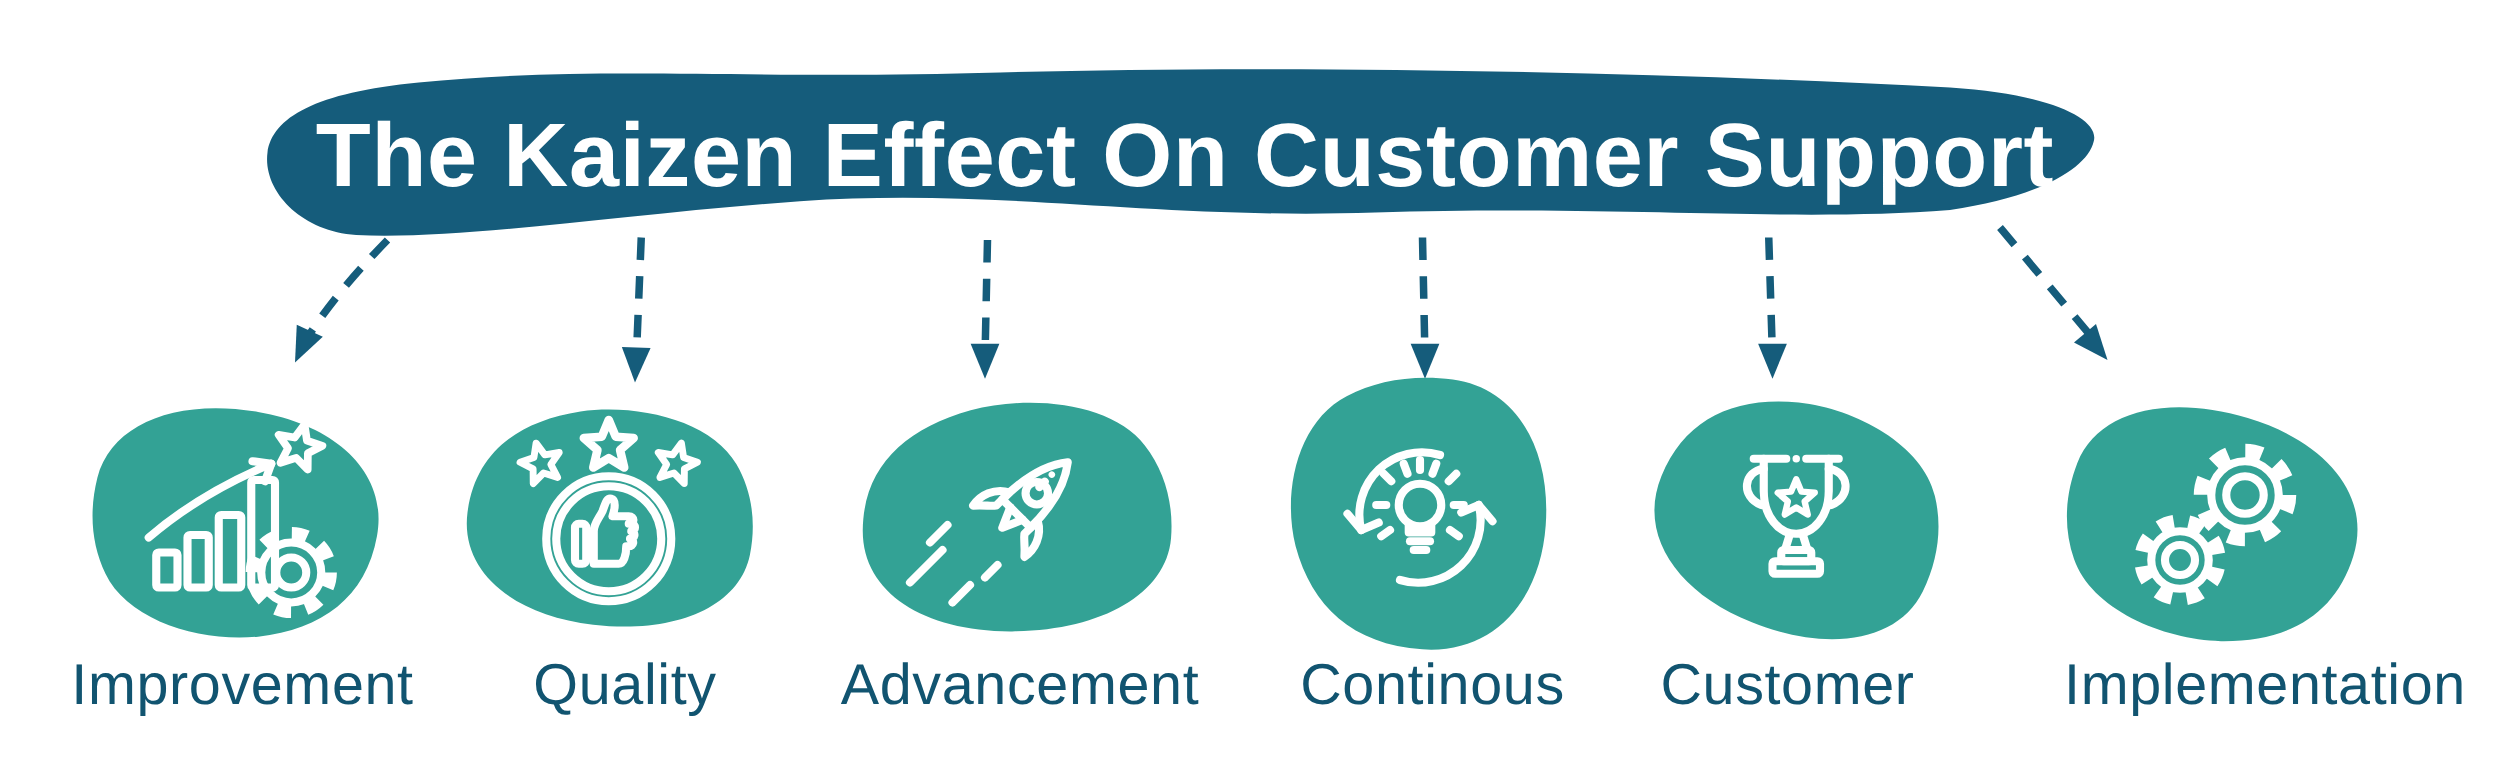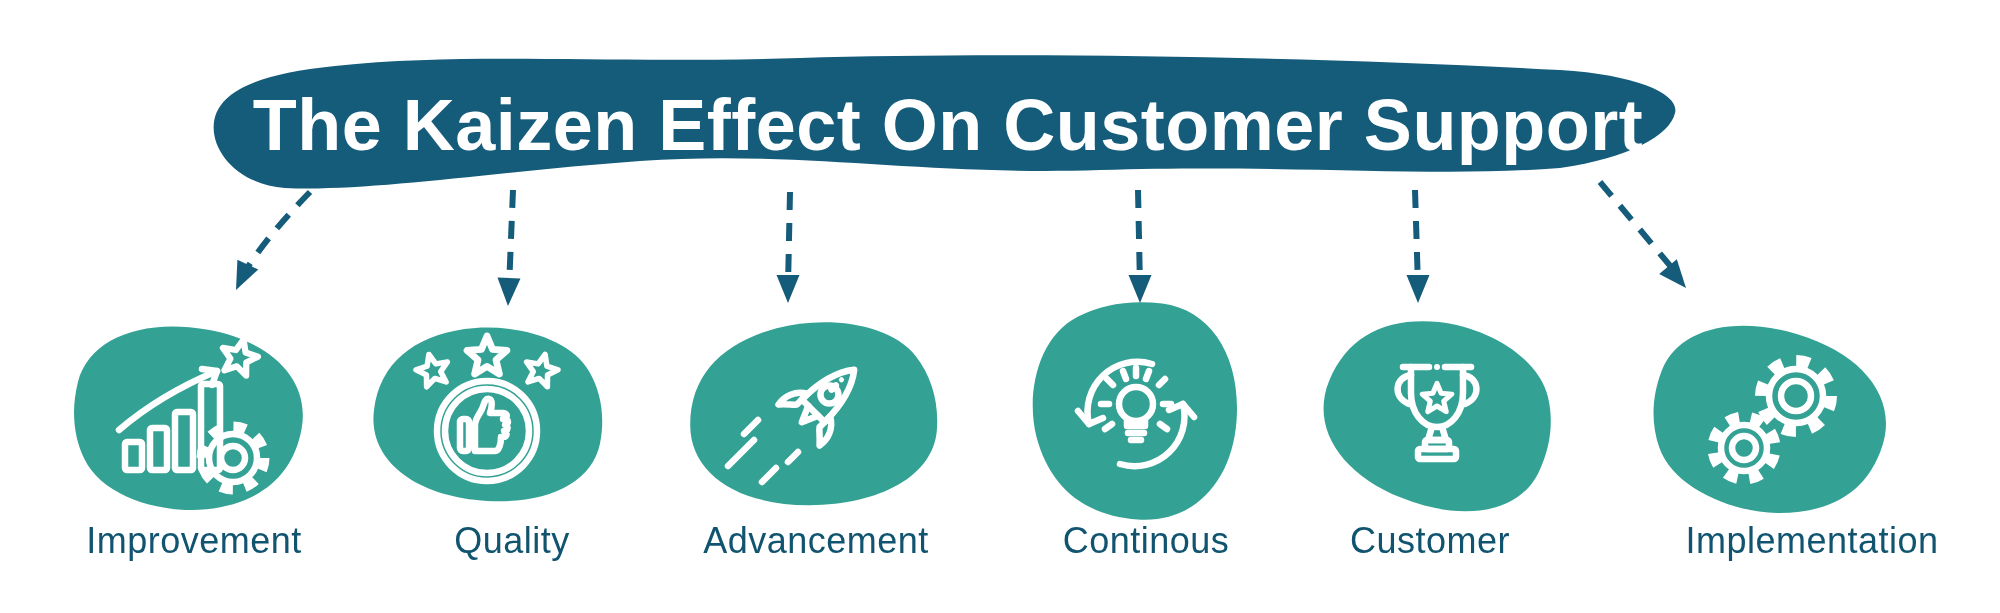--- a/index.html
+++ b/index.html
@@ -14,21 +14,21 @@
     font-family:"Liberation Sans", sans-serif;overflow:hidden;
   }
   .canvas{position:absolute;left:0;top:0;}
   .title{
     position:absolute;top:84px;left:948px;transform:translateX(-50%);
     font-size:72px;font-weight:bold;color:#fff;white-space:nowrap;
     letter-spacing:0.5px;z-index:2;
   }
   .label{
     position:absolute;top:520px;transform:translateX(-50%);
-    font-size:36px;font-weight:normal;color:var(--label);
+    font-size:46px;font-weight:normal;color:var(--label);
     white-space:nowrap;z-index:2;letter-spacing:0.5px;
   }
   svg .ic{stroke:var(--icon);fill:none;stroke-width:6.5;stroke-linecap:round;stroke-linejoin:round;}
   svg .teeth{stroke:var(--icon);fill:none;stroke-linecap:butt;}
   svg .dash{stroke:var(--banner);stroke-width:6;fill:none;stroke-dasharray:18 13;}
   svg .head{fill:var(--banner);stroke:none;}
 </style>
 </head>
 <body>
 
@@ -167,17 +167,17 @@
       <circle class="teeth" cx="-26" cy="28" r="30" stroke-width="13" stroke-dasharray="12 11.6" transform="rotate(12 -26 28)"></circle>
       <circle class="ic" cx="-26" cy="28" r="23" fill="var(--blob)"></circle>
       <circle class="ic" cx="-26" cy="28" r="12"></circle>
     </g>
   </g>
 </svg>
 
 <div class="title">The Kaizen Effect On Customer Support</div>
 
 <div class="label" style="left:194px">Improvement</div>
-<div class="label" style="left:512px">Quality</div>
+<div class="label" style="left:500px">Quality</div>
 <div class="label" style="left:816px">Advancement</div>
 <div class="label" style="left:1146px">Continous</div>
 <div class="label" style="left:1430px">Customer</div>
 <div class="label" style="left:1812px">Implementation</div>
 
 </body></html>

